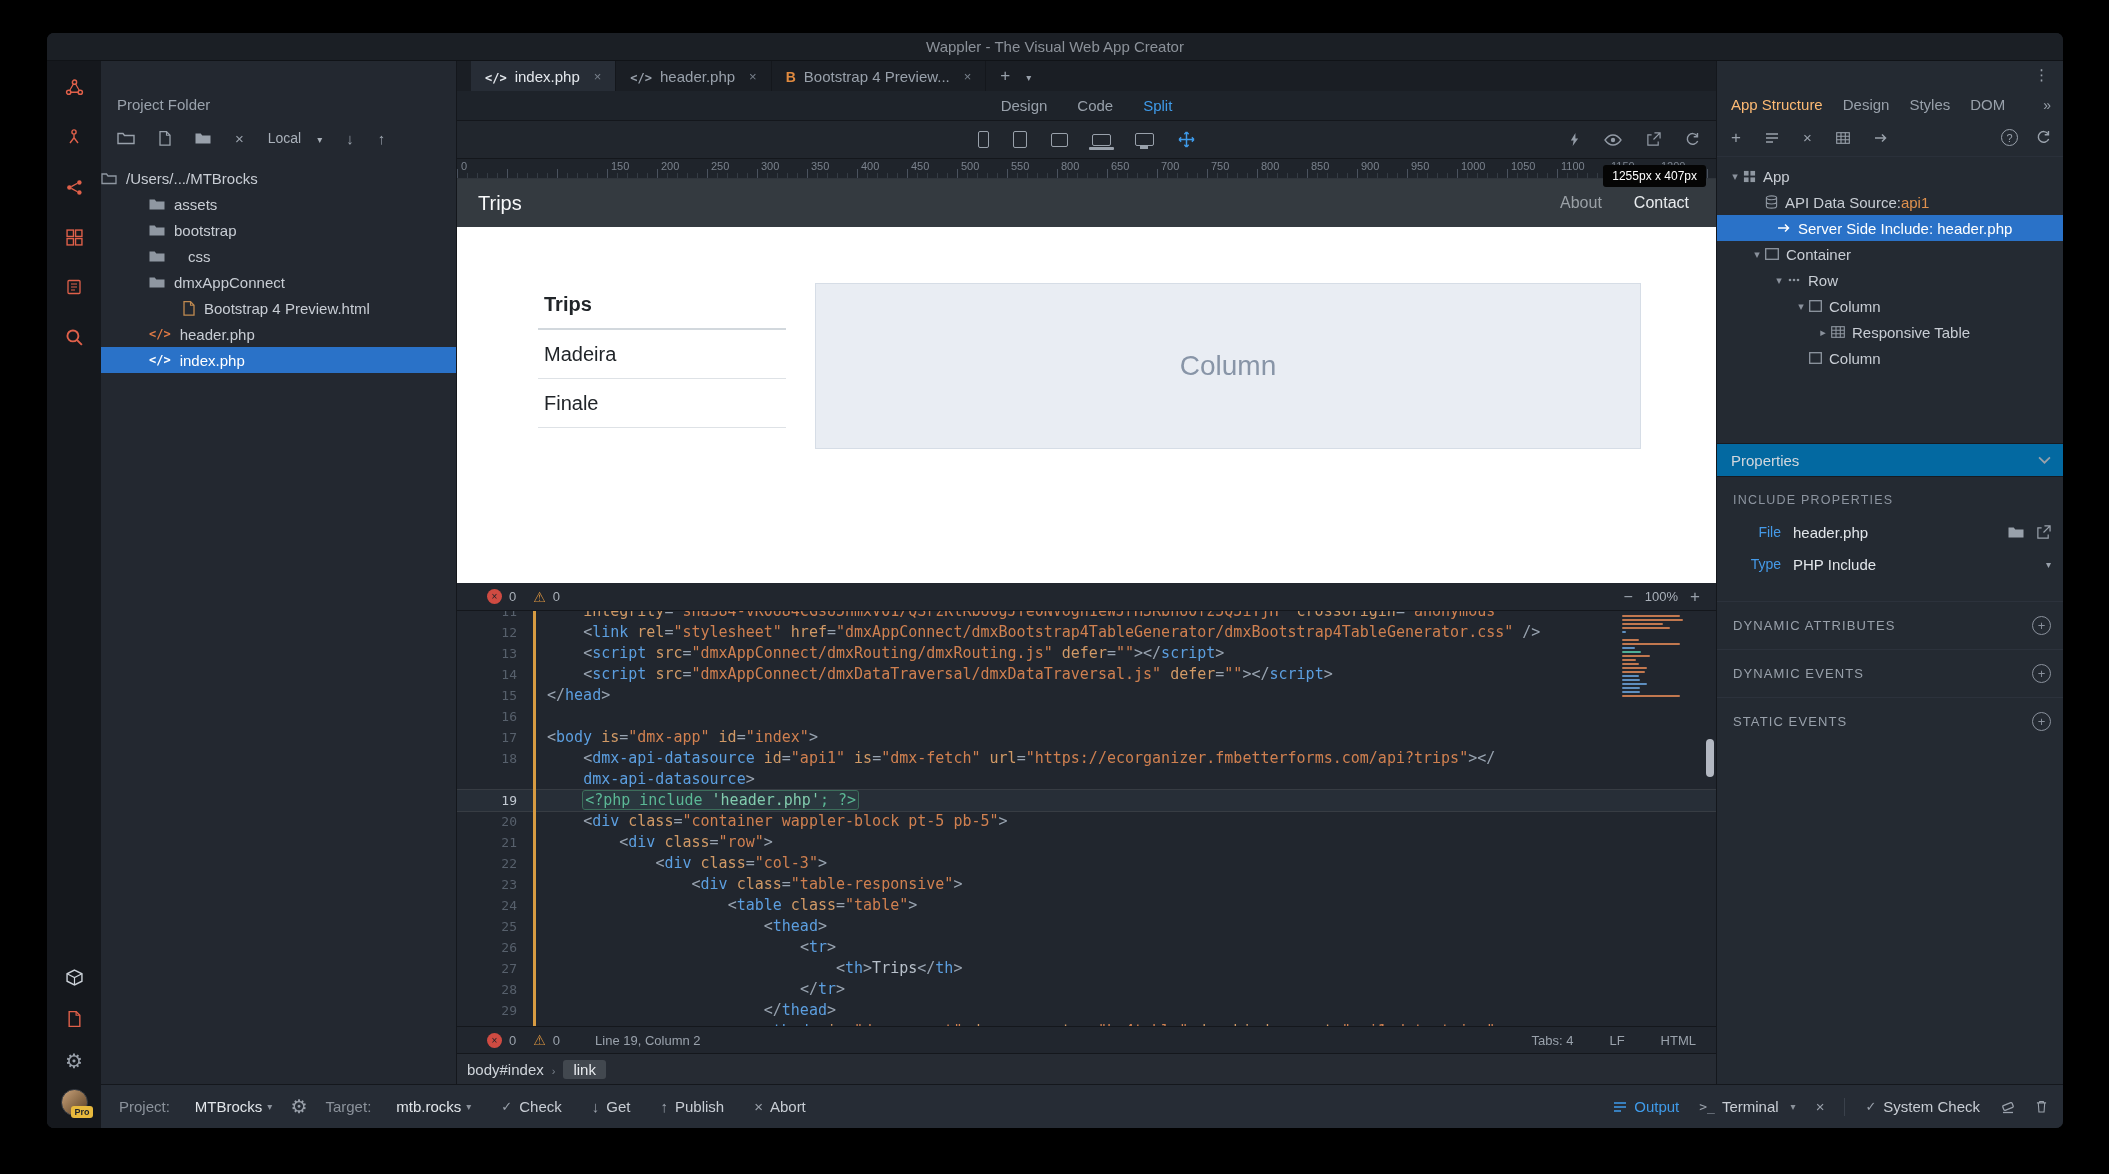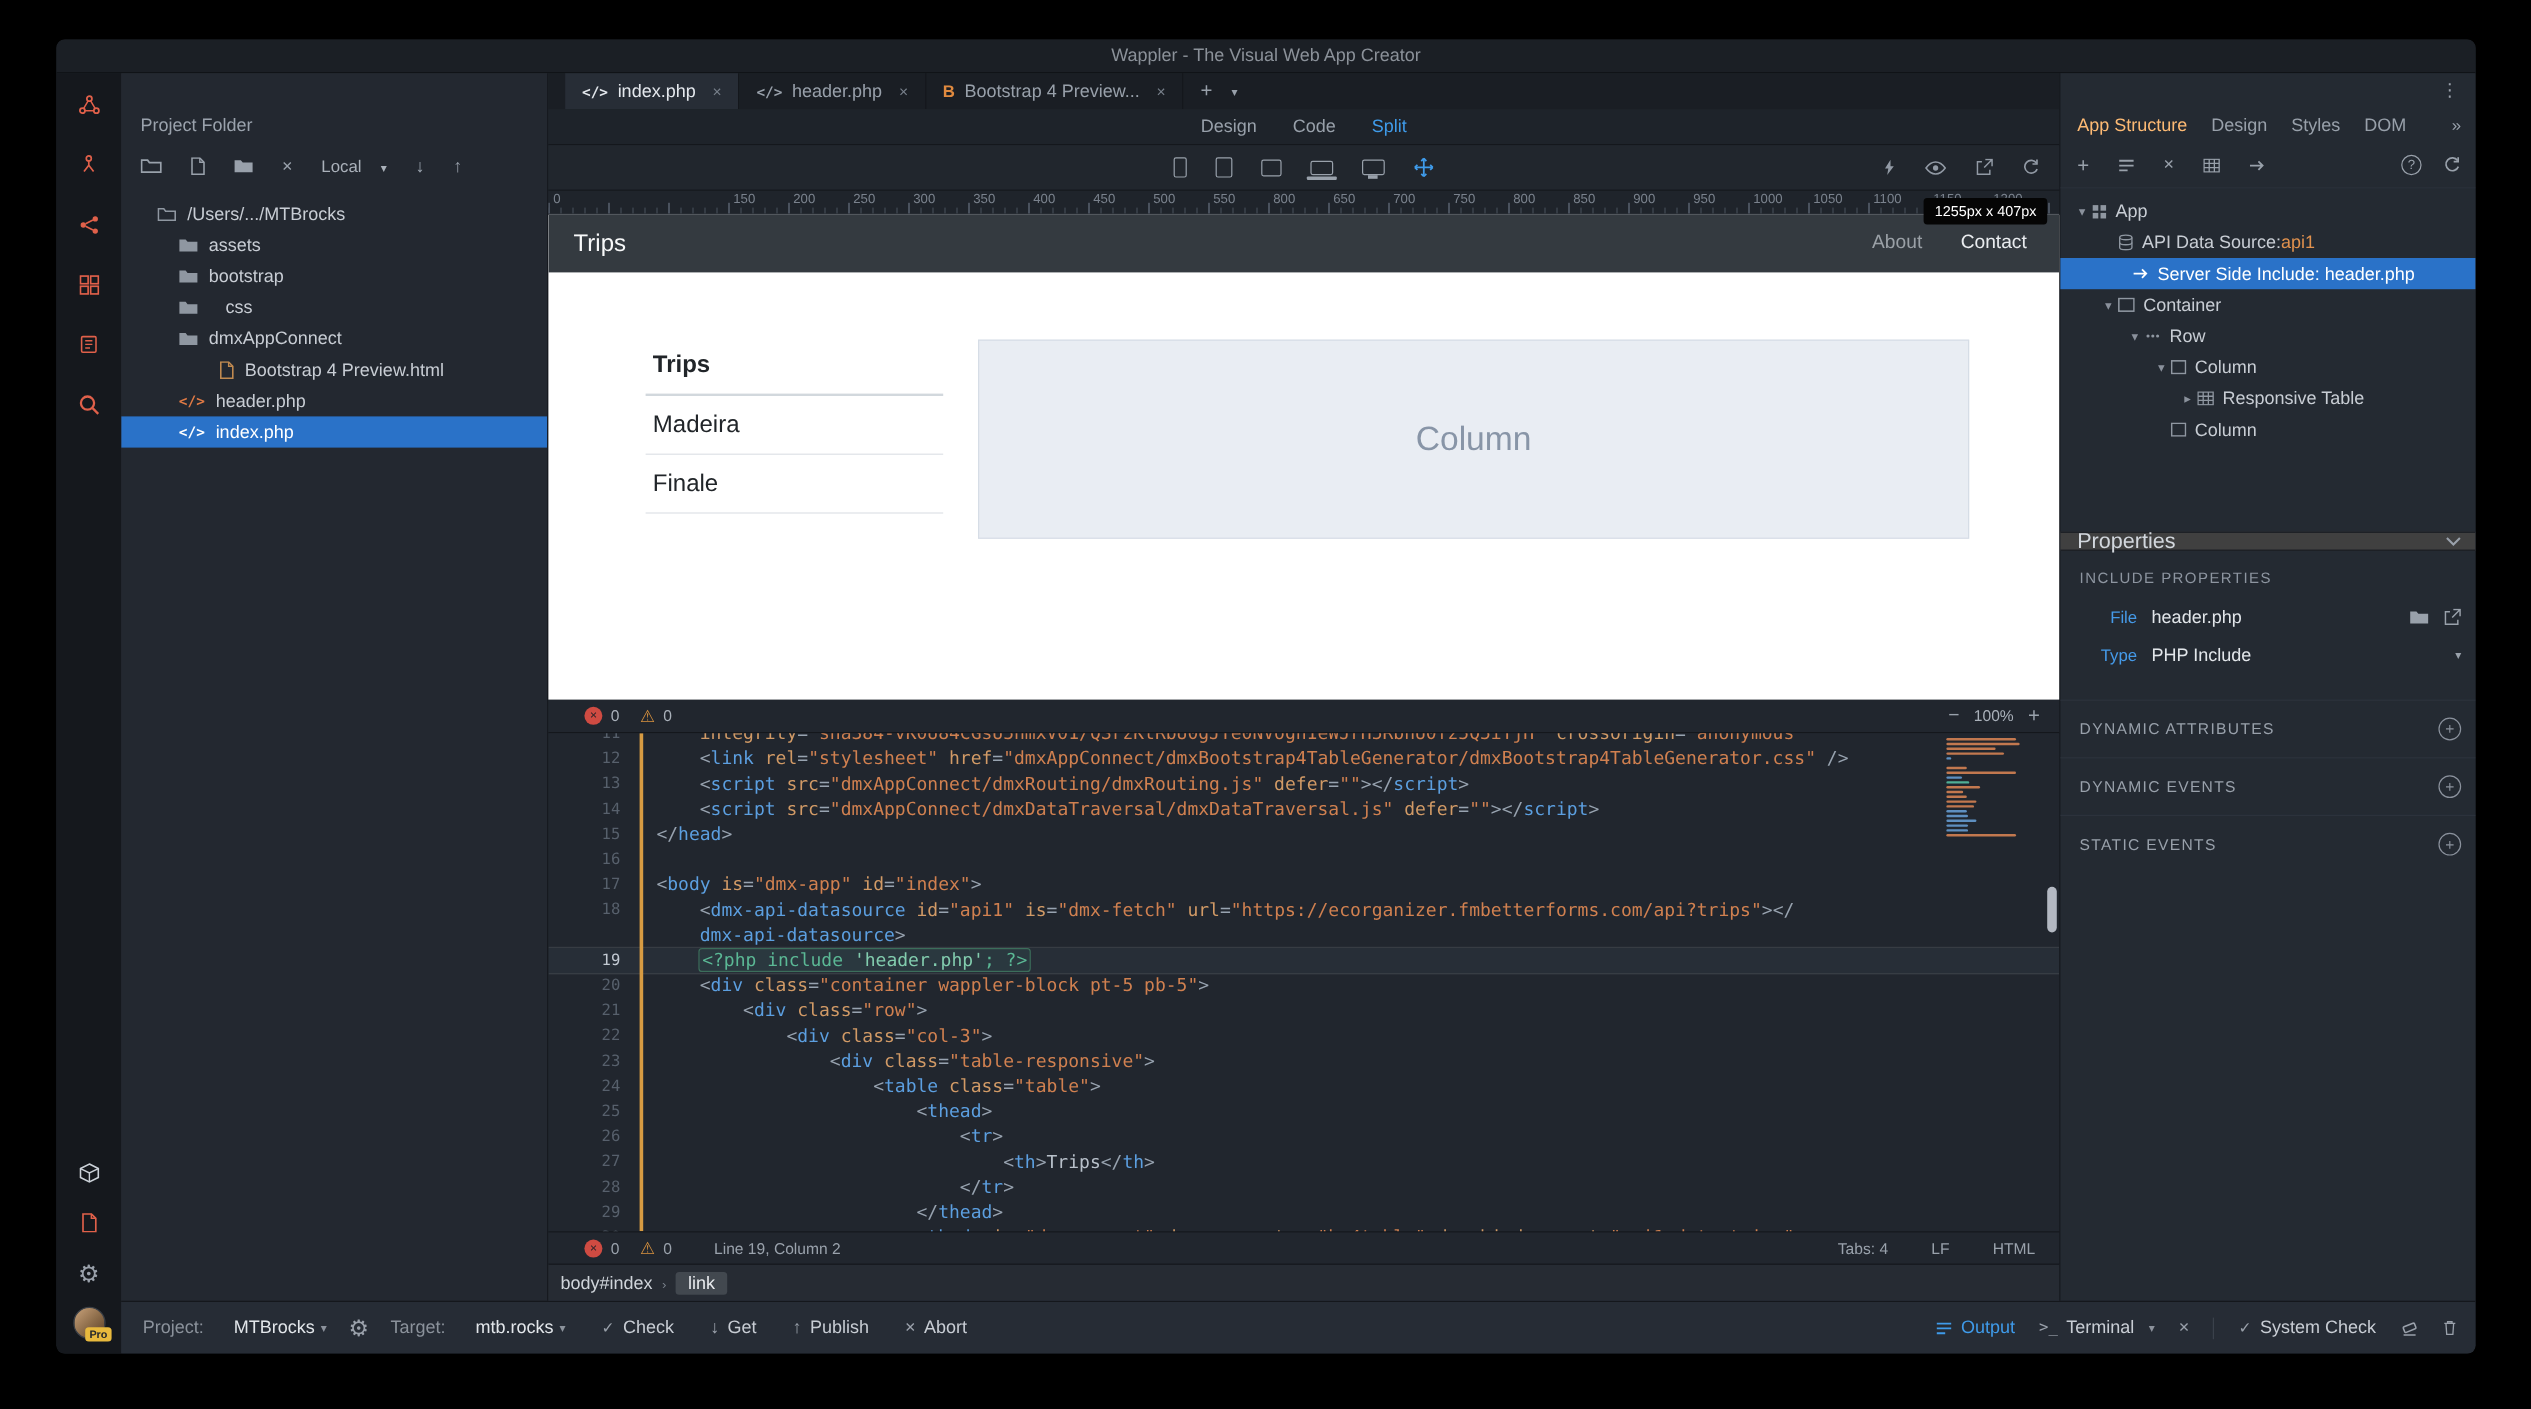--- a/index.html
+++ b/index.html
@@ -171,23 +171,23 @@
   .app-tree { padding-top:6px; }
   .atr { height:26px; display:flex; align-items:center; font-size:15px; color:#c8cdd4;
          cursor:pointer; white-space:nowrap; }
   .atr .exp { width:16px; flex:none; color:#8a919c; font-size:11px; text-align:center; }
   .atr .ic { margin-right:7px; display:flex; align-items:center; color:#8f97a1; }
   .atr.sel { background:#2a72c8; color:#fff; }
   .atr.sel .ic, .atr.sel .exp { color:#fff; }
   .tree-value { color:#e0914e; }
 
   .props-spacer { height:72px; }
-  .props-header { height:16px; background:#404040; border-top:1px solid #171b21;
+  .props-header { height:34px; background:#0369a1; border-top:1px solid #171b21;
                   border-bottom:1px solid #171b21; display:flex; align-items:center;
-                  padding:0 12px 0 14px; color:#d2d7dd; font-size:18px; cursor:pointer; }
+                  padding:0 12px 0 14px; color:#d2d7dd; font-size:15px; cursor:pointer; }
   .props-header .chev { margin-left:auto; color:#99a1ab; }
   .props-section-label { font-size:12.5px; letter-spacing:1.2px; color:#8d95a0;
                          margin:16px 0 10px 16px; }
   .prop-row { height:30px; display:flex; align-items:center; padding:0 12px 0 16px; margin-bottom:2px; }
   .prop-label { width:48px; text-align:right; color:#459ae8; font-size:14px; flex:none; }
   .prop-value { flex:1; margin-left:12px; color:#e2e6ea; font-size:15px; cursor:text; }
   .prop-icons { display:flex; gap:12px; color:#99a1ab; }
   .prop-icons span { cursor:pointer; display:flex; align-items:center; }
   .extra-section { height:48px; border-top:1px solid #2c323c; display:flex; align-items:center;
                    padding:0 12px 0 16px; }
@@ -333,21 +333,21 @@
               <span><b class="g" style="font-size:10px">▾</b></span>
             </span>
             <span class="tbtn">
                 <b class="g" style="font-size:15px">↓</b>
               </span>
             <span class="tbtn">
                 <b class="g" style="font-size:15px">↑</b>
               </span>
           </div>
           <div class="file-tree">
-              <div class="ftr" style="padding-left: 30px;">
+              <div class="ftr" style="">
                 <span class="ic ic-folder">
                   <svg viewBox="0 0 16 13" width="16" height="13">
                     <path fill="none" stroke="currentColor" stroke-width="1.3" d="M1 2h4.5l1.5 2h8v7.5H1z"></path>
                   </svg>
                 </span>
                 <span>/Users/.../MTBrocks</span>
               </div>
               <div class="ftr" style="padding-left: 48px;">
                 <span class="ic ic-folder">
                   <svg viewBox="0 0 16 13" width="16" height="13">

